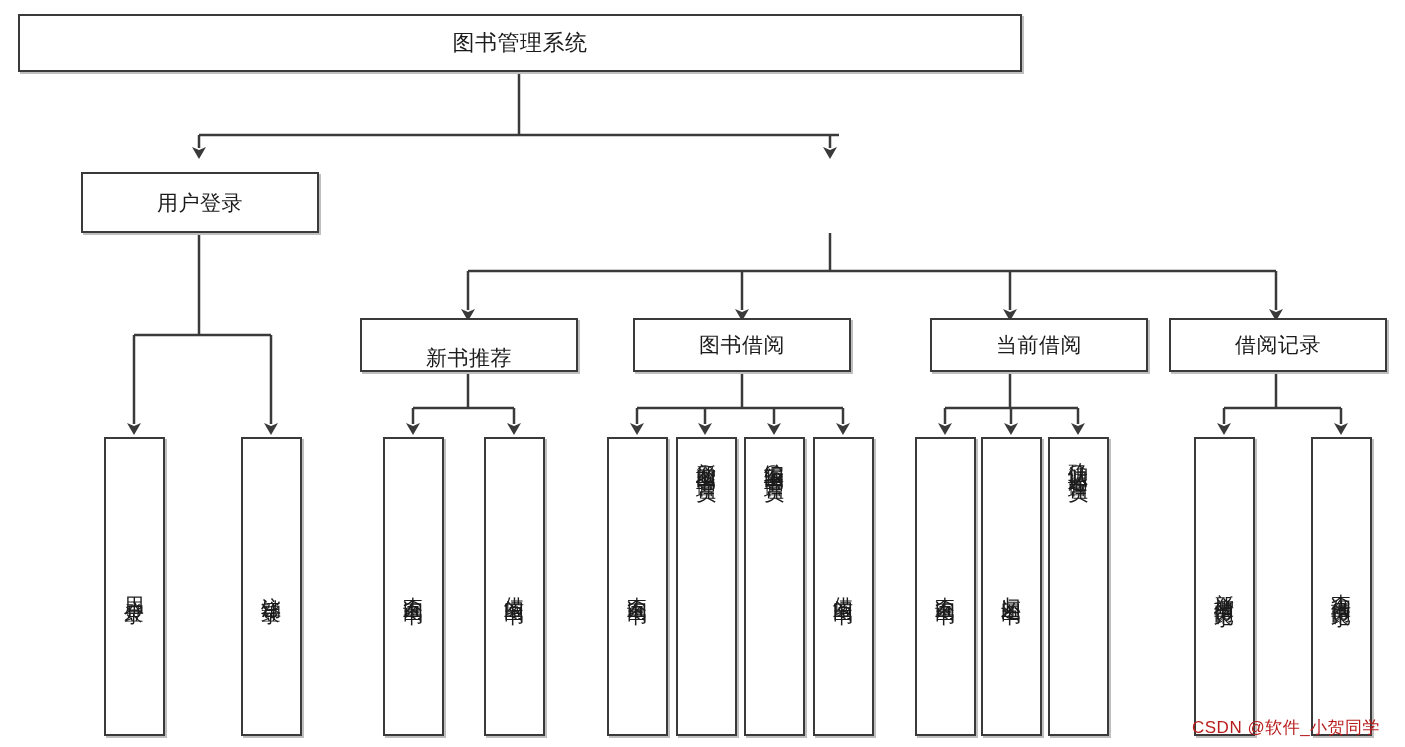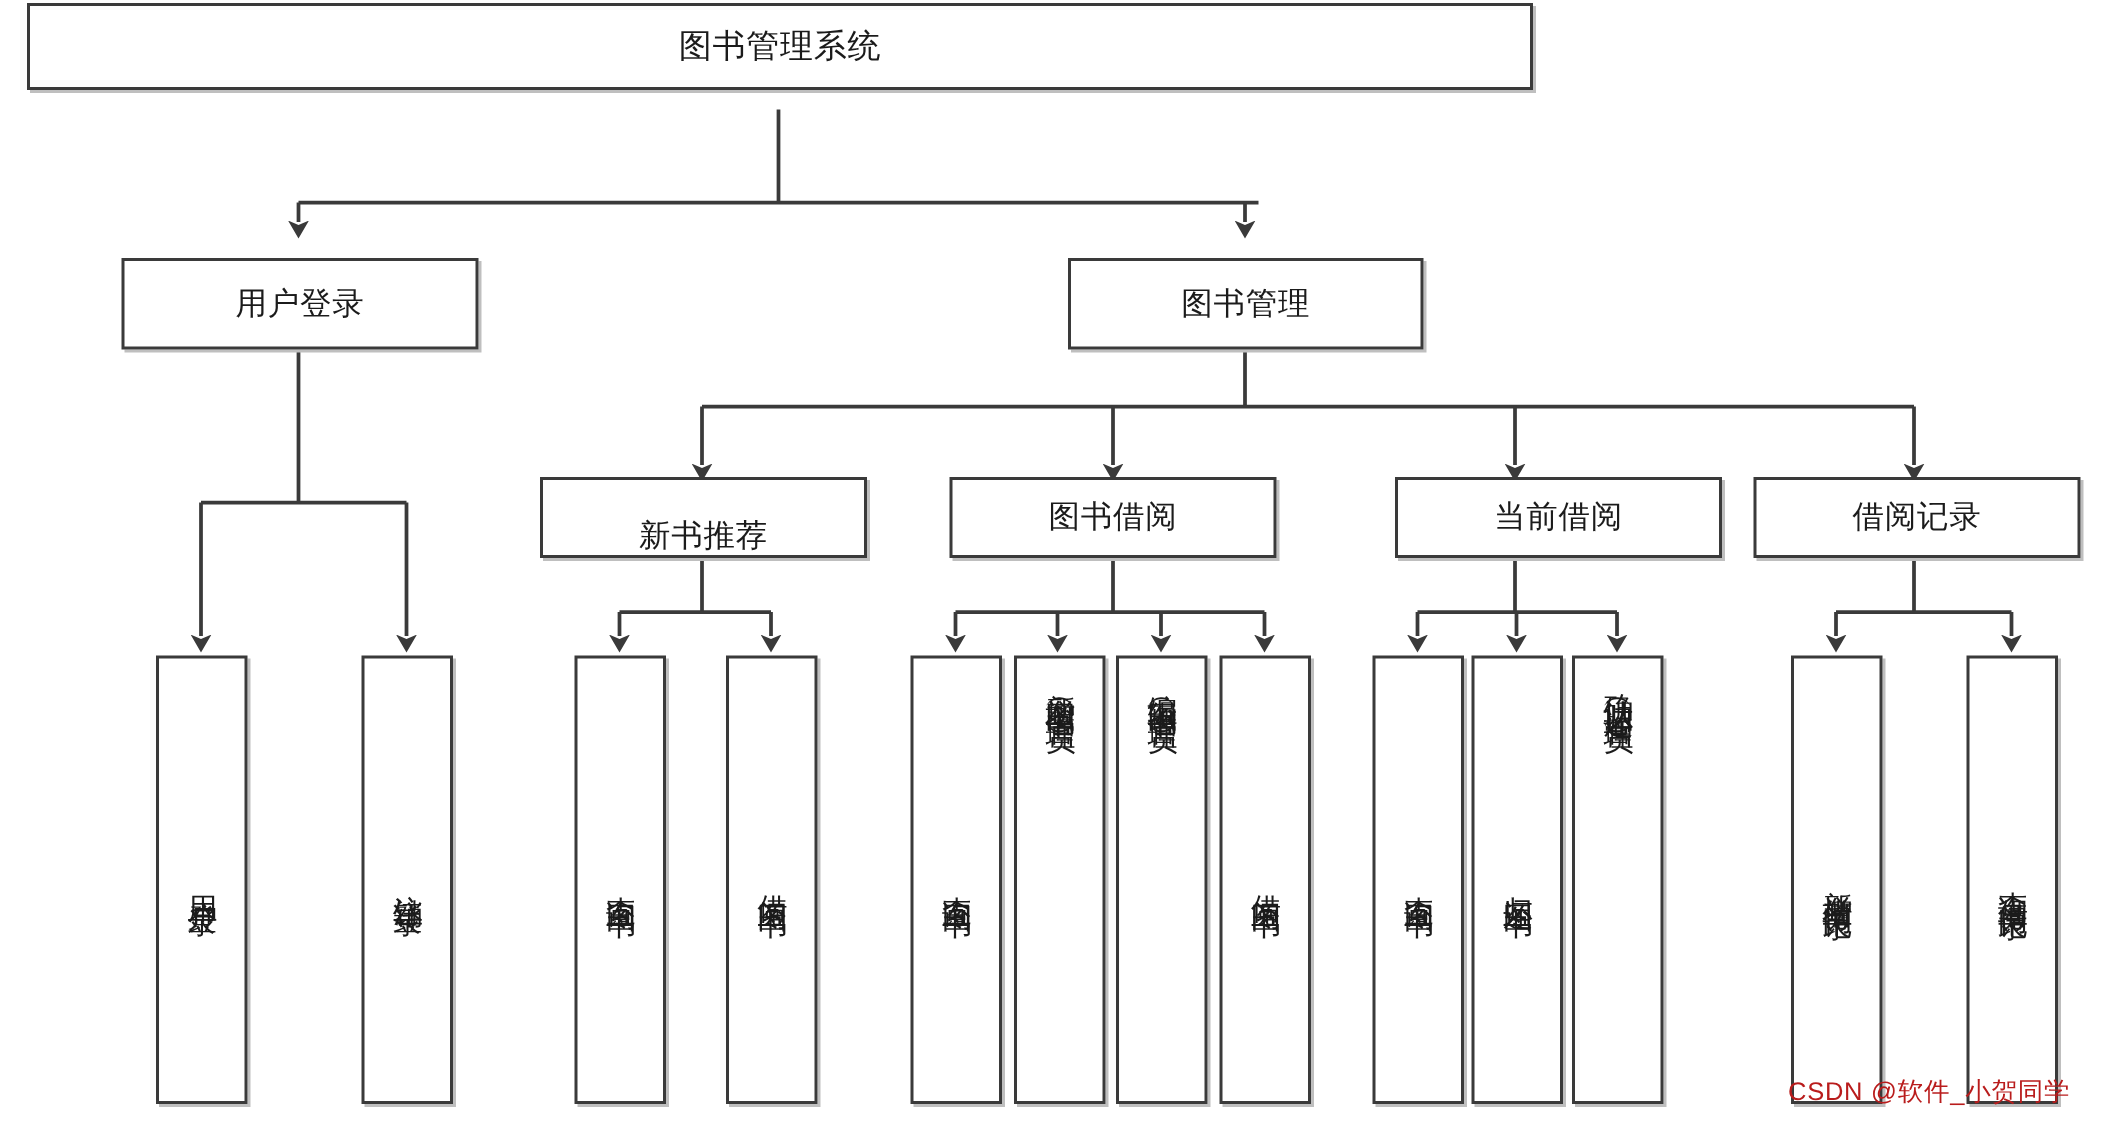--- a/index.html
+++ b/index.html
@@ -119,29 +119,26 @@
       <path d="M1011,408 L1011,424" marker-end="url(#arrow)"></path>
       <path d="M1078,408 L1078,424" marker-end="url(#arrow)"></path>
 
       <path d="M1276,372 L1276,408"></path>
       <path d="M1224,408 L1341,408"></path>
       <path d="M1224,408 L1224,424" marker-end="url(#arrow)"></path>
       <path d="M1341,408 L1341,424" marker-end="url(#arrow)"></path>
     </g>
   </svg>
 
-  <div class="node root shadowed" style="left:18px; top:2px; width:1004px; height:58px;">
+  <div class="node root shadowed" style="left:18px; top:14px; width:1004px; height:58px;">
     <span class="node-label">图书管理系统</span>
   </div>
 
   <div class="node shadowed" style="left:81px; top:172px; width:238px; height:61px;">
     <span class="node-label">用户登录</span>
-  </div>
-  <div class="node shadowed" style="left:712px; top:172px; width:237px; height:61px;">
-    <span class="node-label">图书管理</span>
   </div>
 
   <div class="node shadowed" style="left:360px; top:318px; width:218px; height:54px;align-items:flex-end;">
     <span class="node-label">新书推荐</span>
   </div>
   <div class="node shadowed" style="left:633px; top:318px; width:218px; height:54px;">
     <span class="node-label">图书借阅</span>
   </div>
   <div class="node shadowed" style="left:930px; top:318px; width:218px; height:54px;">
     <span class="node-label">当前借阅</span>

